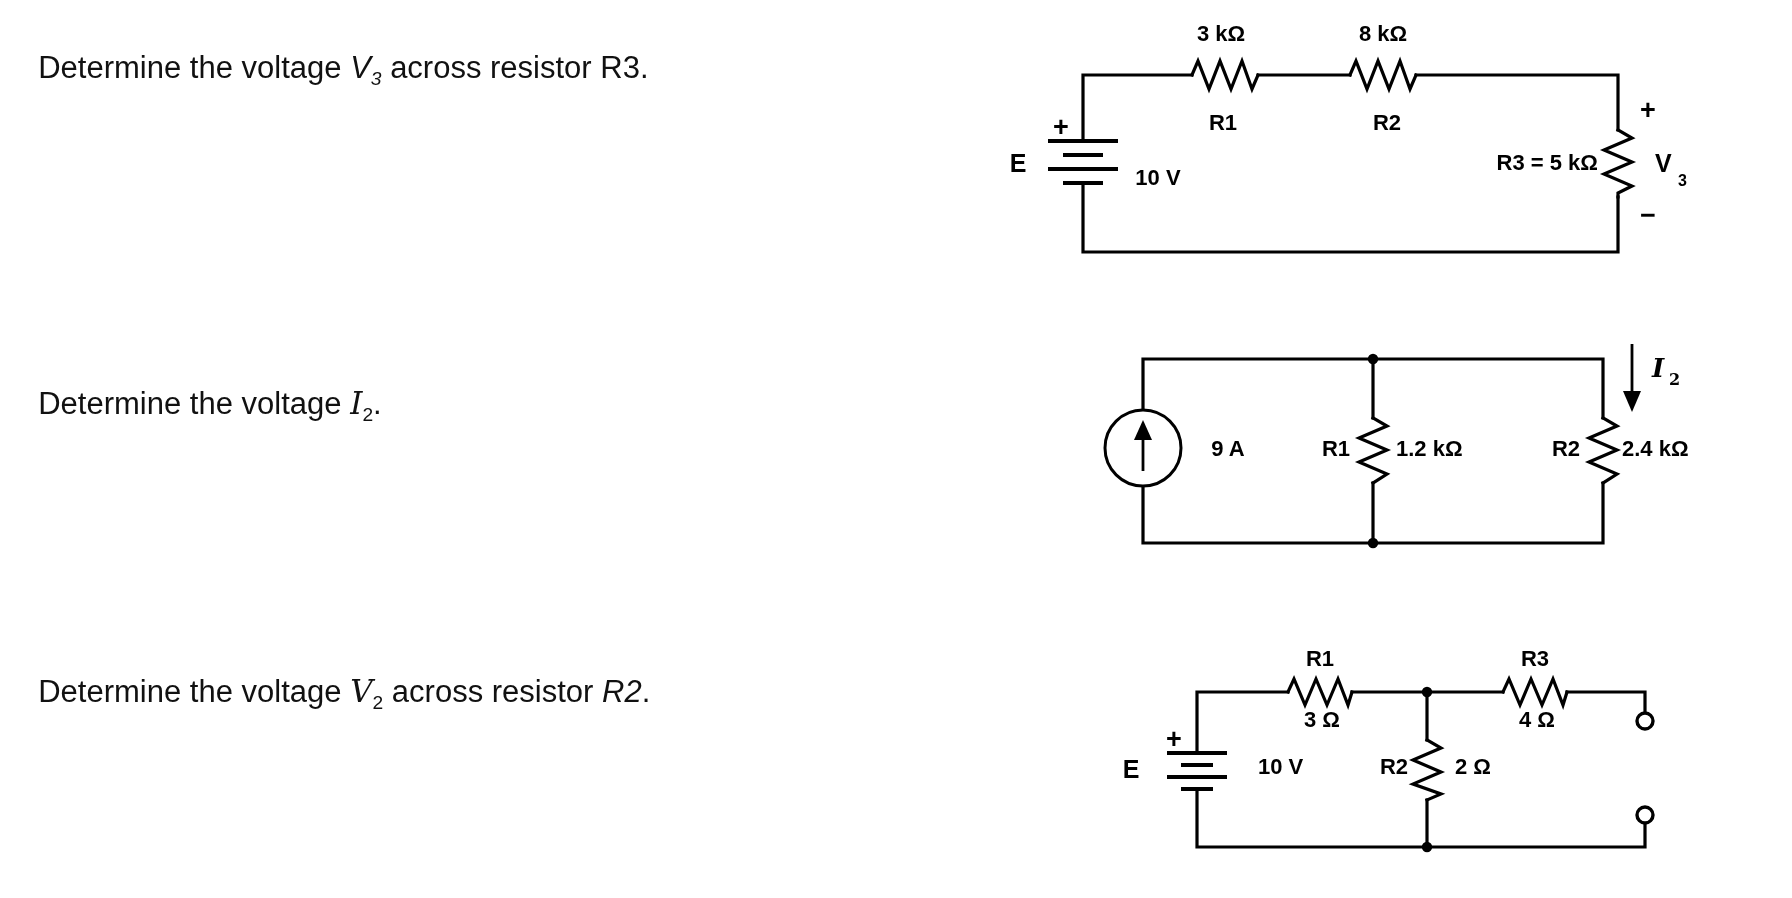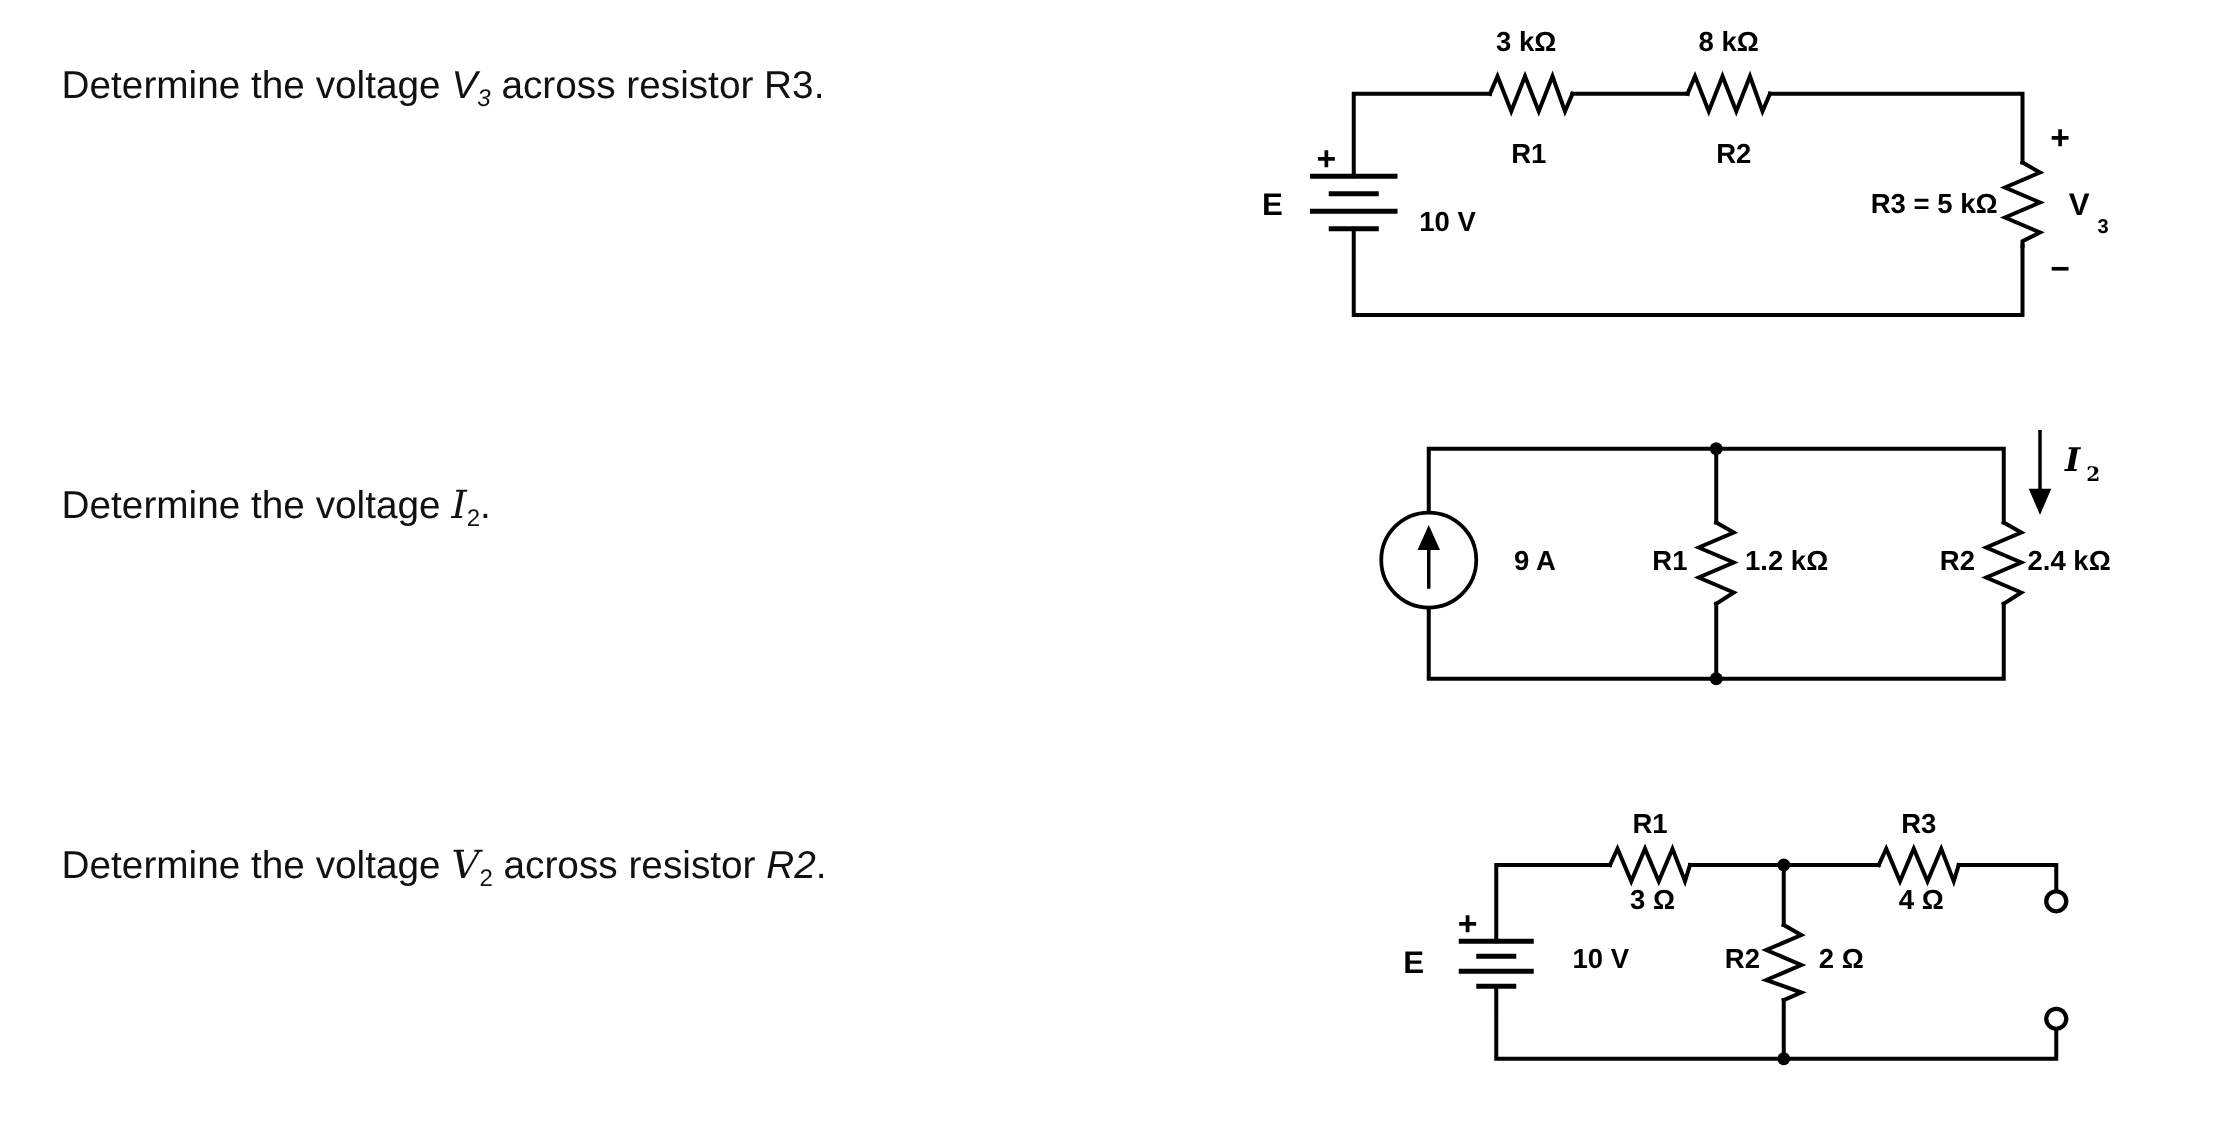--- a/index.html
+++ b/index.html
@@ -3,21 +3,21 @@
 <meta charset="utf-8">
 <style>
   html,body{margin:0;padding:0;}
   body{
     width:1792px;height:898px;position:relative;overflow:hidden;
     background:#ffffff;
     font-family:"Liberation Sans",sans-serif;
     color:#000;
   }
   .q{
-    position:absolute;left:32px;
+    position:absolute;left:21px;
     font-size:31px;line-height:1.15;color:#111;
     white-space:pre;
   }
   .mi-sans{font-style:italic;}
   .mi-serif-l{font-family:"DejaVu Serif",serif;font-style:italic;}
   .q sub{font-size:0.62em;line-height:0;}
   svg.circ{position:absolute;}
   .wire{stroke:#000;stroke-width:3.2;fill:none;stroke-linecap:square;stroke-linejoin:miter;}
   .bat{stroke:#000;stroke-width:4;stroke-linecap:butt;}
   .thin{stroke:#000;stroke-width:2.8;fill:none;}

